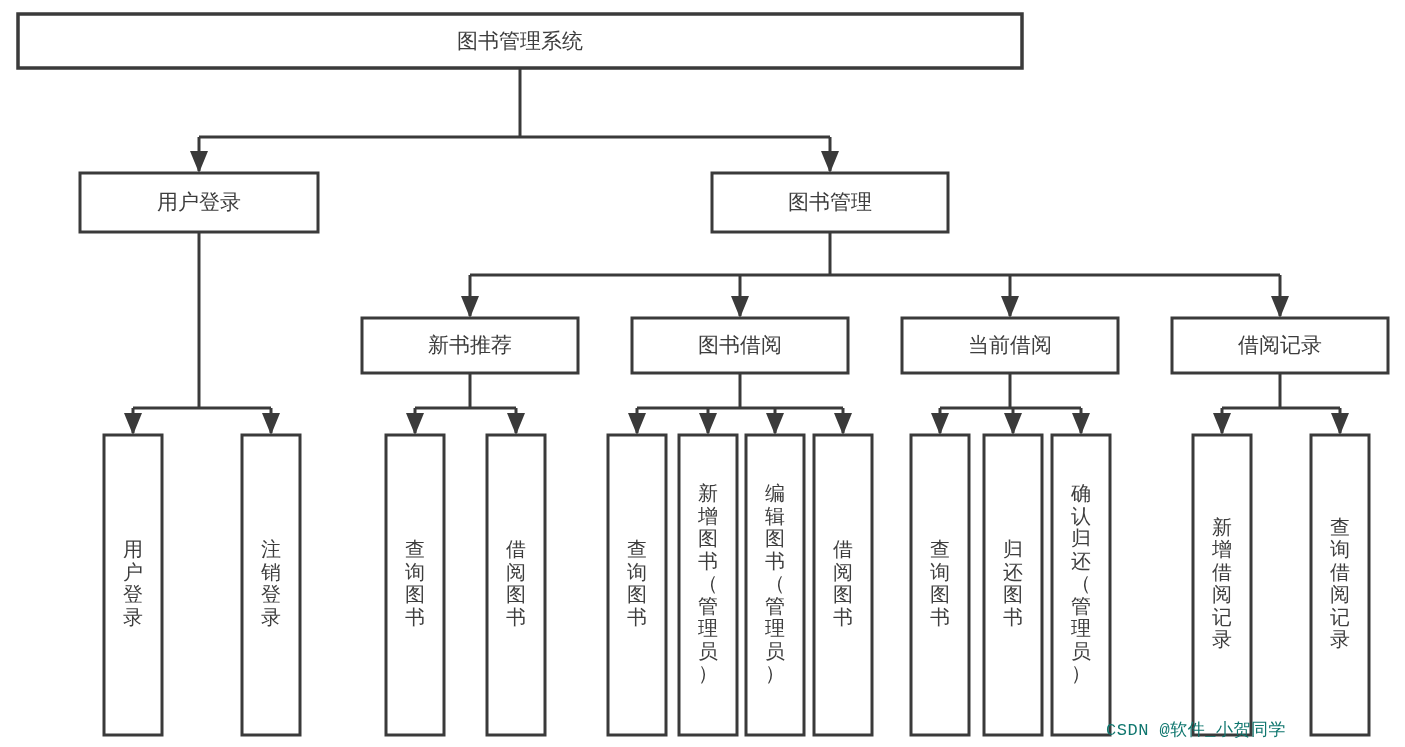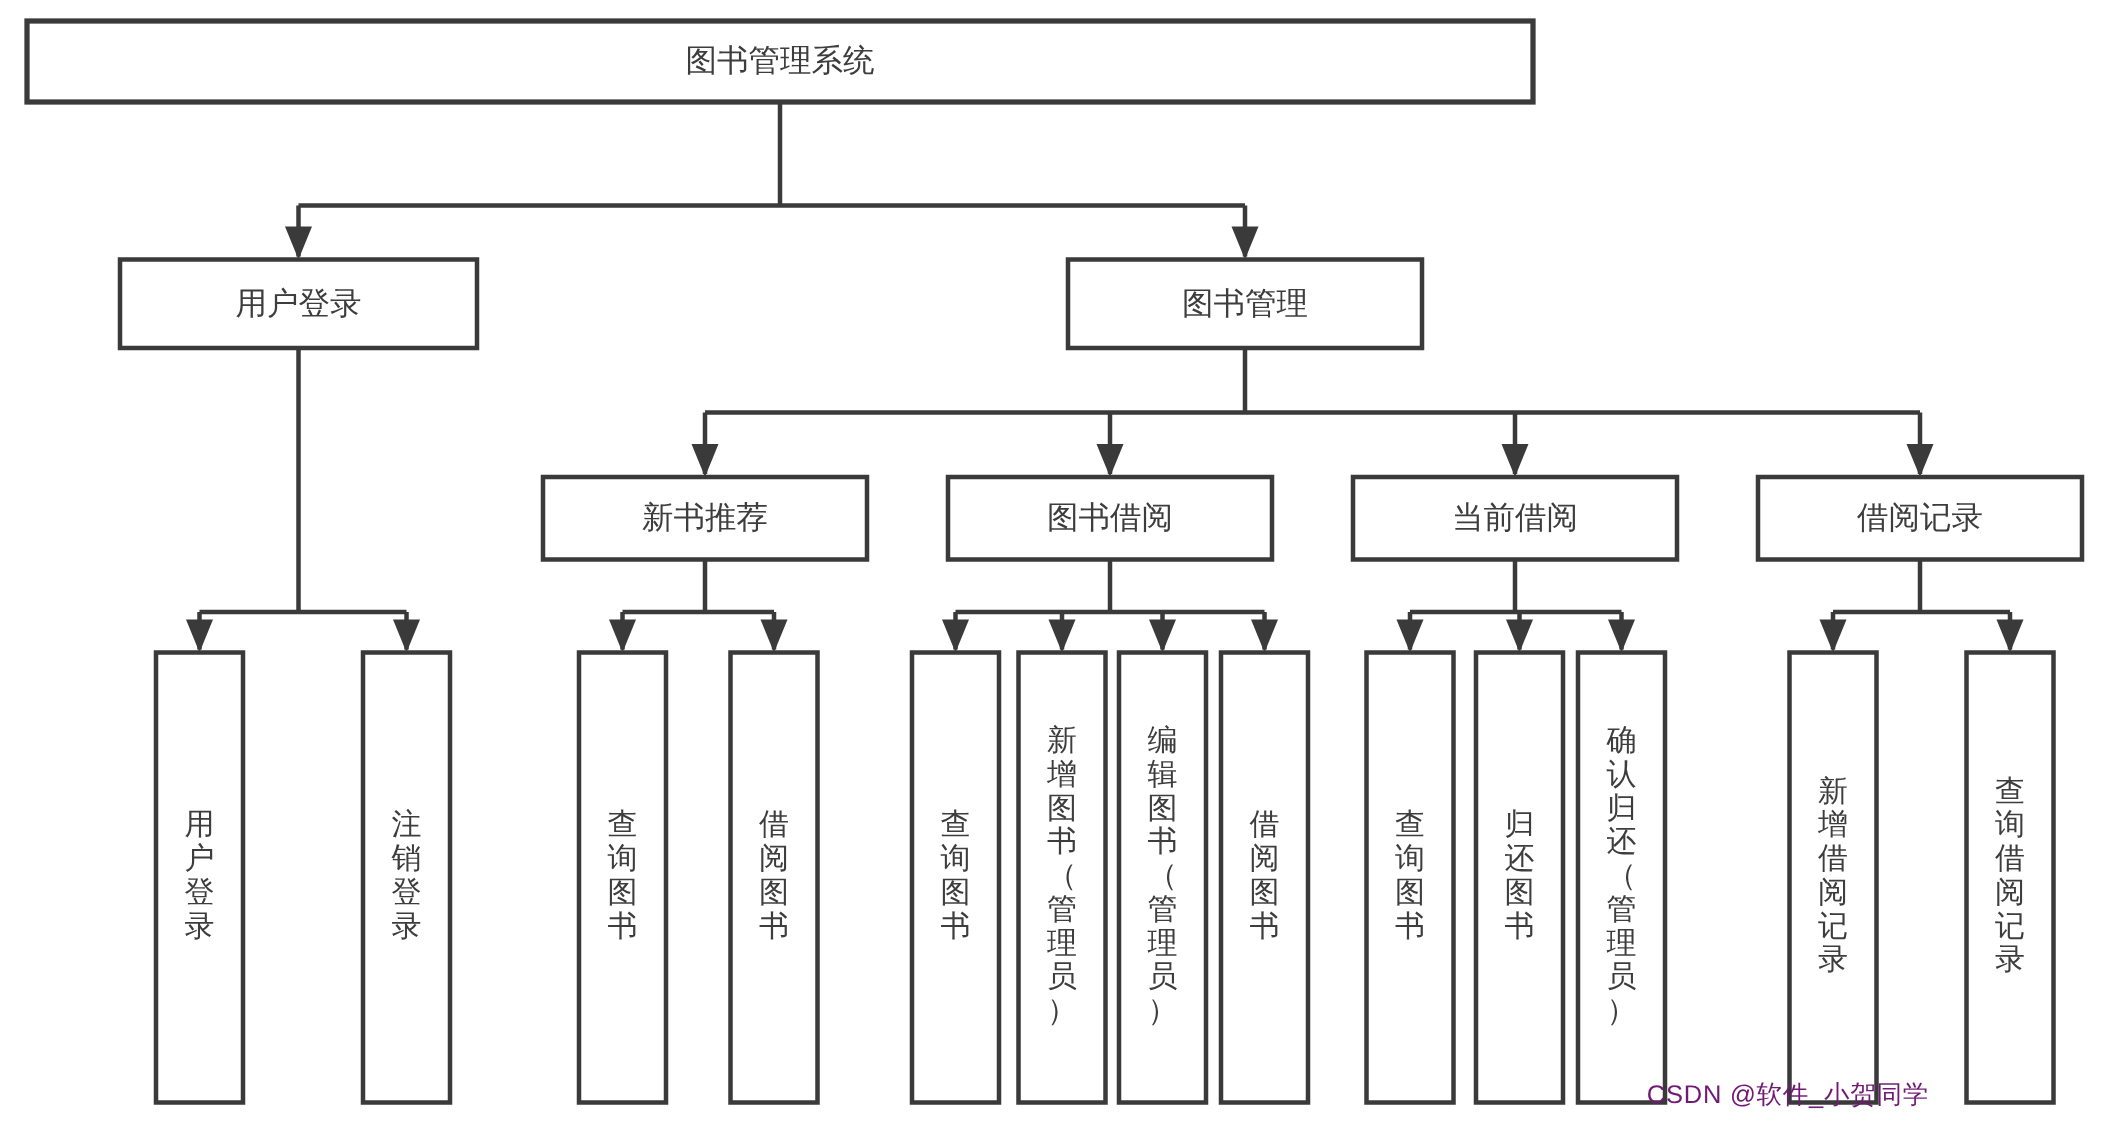--- a/index.html
+++ b/index.html
@@ -50,23 +50,23 @@
     dominant-baseline: middle;
     white-space: pre;
   }
   .node-label.vertical-label {
     font-size: 20px;
   }
   .watermark {
     position: absolute;
     right: 8px;
     bottom: 6px;
-    color: #701a75;
+    color: #0f766e;
     font-size: 17px;
-    font-family: Liberation Sans, sans-serif;
+    font-family: Liberation Mono, monospace;
     letter-spacing: 0.5px;
     user-select: none;
     white-space: nowrap;
   }
 </style>
 </head>
 <body>
 
 <div id="diagram-root">
   <svg class="diagram-canvas" viewBox="0 0 1405 747">

